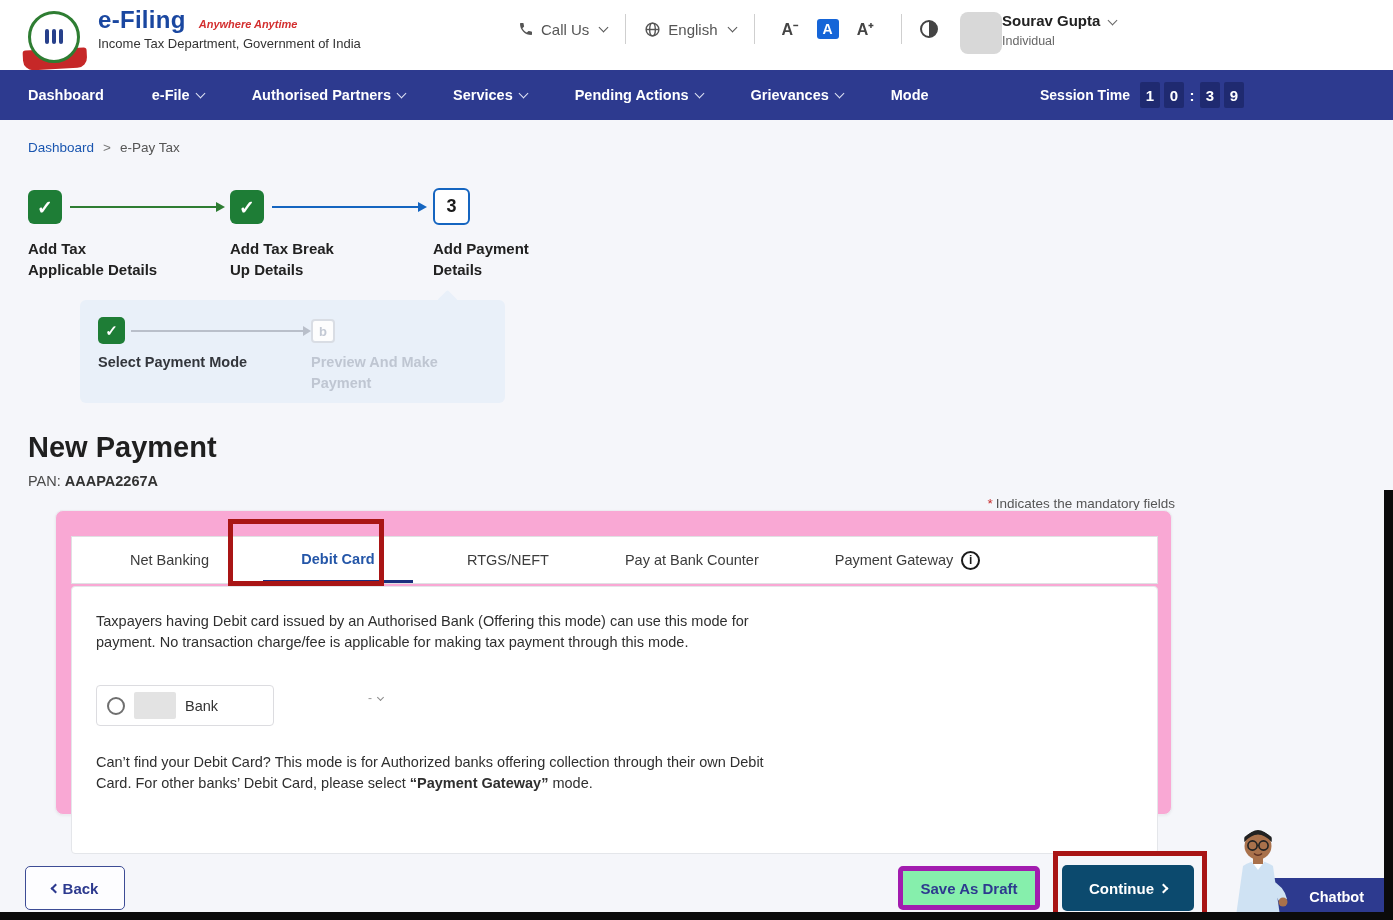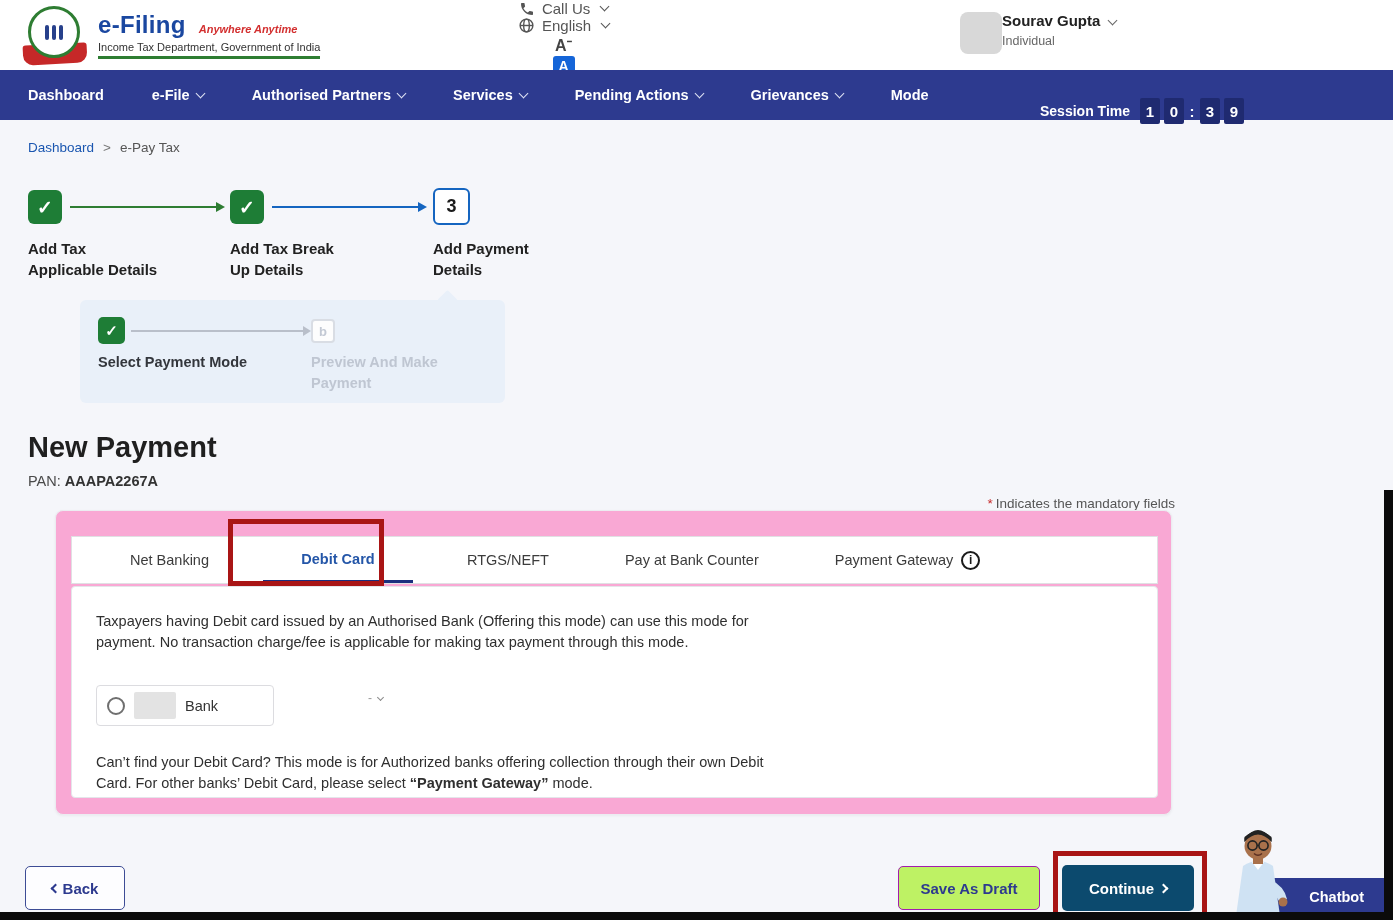--- a/index.html
+++ b/index.html
@@ -10,43 +10,43 @@
   
   .header { position:absolute; top:0; left:0; width:1393px; height:70px; background:#ffffff; }
   .brand { position:absolute; left:26px; top:6px; display:flex; align-items:center; gap:12px; }
   .emblem { position:relative; width:60px; height:58px; }
   .emblem-ribbon { position:absolute; bottom:0; left:-3px; width:64px; height:20px; background:#c62828; border-radius:3px 3px 10px 10px; transform:rotate(-3deg); }
   .emblem-circle { position:absolute; top:0; left:2px; width:52px; height:52px; border-radius:50%; border:3px solid #2e7d32; background:#fff; display:flex; align-items:center; justify-content:center; }
   .emblem-pillar { width:4px; height:15px; background:#27408b; margin:0 1.5px; border-radius:2px; }
   .brand-text .line1 { display:flex; align-items:baseline; gap:13px; }
   .brand-name { color:#1a47a0; font-size:24px; font-weight:bold; letter-spacing:0.3px; }
   .brand-tagline { color:#d32f2f; font-size:11px; font-style:italic; font-weight:bold; }
-  .brand-dept { font-size:11px; color:#333; padding-bottom:3px; border-bottom:3px solid #2e7d32; margin-top:2px; }
-
-  .header-tools { position:absolute; left:518px; top:0; height:58px; display:flex; align-items:center; color:#555; font-size:15px;flex-direction:column; }
+  .brand-dept { font-size:13px; color:#333; padding-bottom:19px; border-bottom:3px solid #2e7d32; margin-top:2px; }
+
+  .header-tools { position:absolute; left:518px; top:0; height:58px; display:flex; align-items:center; color:#555; font-size:15px; }
   .tool-item { display:flex; align-items:center; gap:7px; }
   .divider { width:1px; height:30px; background:#cfcfcf; margin:0 18px; }
   .chv { display:inline-block; width:7px; height:7px; border-right:1.7px solid currentColor; border-bottom:1.7px solid currentColor; transform:rotate(45deg); margin-left:4px; position:relative; top:-2px; }
   .chv.left { transform:rotate(135deg); top:0; margin-left:0; margin-right:4px; }
   .chv.right { transform:rotate(-45deg); top:0; margin-left:6px; }
   .font-ctl { font-size:16px; color:#444; font-weight:bold; margin:0 9px; }
   .font-ctl.boxed { background:#1565d8; color:#fff; border-radius:3px; padding:2px 6px; font-size:14px; }
   .contrast-icon { width:18px; height:18px; border-radius:50%; border:2px solid #444; background:linear-gradient(90deg,#ffffff 50%, #444 50%); }
   .user-block { position:absolute; left:960px; top:12px; display:flex; }
   .avatar { width:42px; height:42px; background:#d8d8d8; border-radius:8px; }
   .user-name { font-size:15px; font-weight:bold; color:#212121; }
   .user-name .chv { color:#666; }
   .user-type { font-size:12.5px; color:#666; margin-top:5px; }
 
   
   .navbar { position:absolute; top:70px; left:0; width:1393px; height:50px; background:#2d3a8f; display:flex; align-items:center; color:#fff; }
   .nav-item { font-size:14.5px; font-weight:bold; margin-left:48px; display:flex; align-items:center; cursor:pointer; }
   .nav-item:first-child { margin-left:28px; }
   .nav-item .chv { border-color:#dfe3f5; margin-left:7px; }
-  .session { position:absolute; left:1040px; top:0; height:50px; display:flex; align-items:center; gap:4px;margin-top:16px; }
+  .session { position:absolute; left:1040px; top:0; height:50px; display:flex; align-items:center; gap:4px; }
   .session-label { font-size:14px; font-weight:bold; margin-right:6px; }
   .digit { width:20px; height:26px; background:#1f2a70; border-radius:2px; color:#fff; font-size:15px; font-weight:bold; display:flex; align-items:center; justify-content:center; }
   .colon { color:#fff; font-weight:bold; font-size:15px; width:8px; text-align:center; }
 
   
   .breadcrumb { position:absolute; left:28px; top:140px; font-size:13.5px; display:flex; gap:9px; align-items:center; }
   .crumb-link { color:#1a56b0; cursor:pointer; }
   .crumb-sep { color:#777; }
   .crumb-current { color:#555; }
 
@@ -80,40 +80,40 @@
   .mandatory .star { color:#c62828; margin-right:3px; }
 
   
   .card { position:absolute; left:55px; top:510px; width:1117px; height:305px; background:#f9a8d4; border:1px solid #ececf1; border-radius:8px; box-shadow:0 1px 3px rgba(0,0,0,0.05); }
   .tabsbar { position:absolute; left:15px; top:25px; width:1087px; height:48px; border:1px solid #e0e0e3; background:#fff; display:flex; align-items:stretch; padding-left:20px; }
   .tab { display:flex; align-items:center; padding:0 22px; margin:0 16px; font-size:14.5px; color:#3c3c3c; cursor:pointer; }
   .tab.active { color:#2456a8; font-weight:bold; border-bottom:3px solid #1b2f7e; min-width:150px; justify-content:center; }
   .info-icon { width:19px; height:19px; border:2px solid #1b1b1b; border-radius:50%; display:inline-flex; align-items:center; justify-content:center; font-size:12px; font-weight:bold; color:#1b1b1b; margin-left:8px; cursor:pointer; }
   .info-icon:before { content:"i"; }
 
-  .tabpanel { position:absolute; left:15px; top:75px; width:1087px; height:212px; border:1px solid #e4e6ea; border-radius:4px; background:#fff; padding:24px 24px; }
+  .tabpanel { position:absolute; left:15px; top:75px; width:1087px; height:268px; border:1px solid #e4e6ea; border-radius:4px; background:#fff; padding:24px 24px; }
   .tabpanel p { font-size:14.5px; color:#2f2f2f; line-height:1.45; }
   .intro-text { width:660px; }
   .note-text { width:690px; margin-top:26px; }
   .bank-card { margin-top:32px; width:178px; height:41px; border:1px solid #dcdce0; border-radius:4px; display:flex; align-items:center; gap:9px; padding:0 10px; cursor:pointer; }
   .radio { width:18px; height:18px; border:2px solid #6f6f6f; border-radius:50%; background:#fff; flex:none; }
   .bank-logo { width:42px; height:27px; background:#e3e3e3; border-radius:2px; flex:none; }
   .bank-label { font-size:14.5px; color:#333; }
   .dropdown-remnant { position:absolute; left:296px; top:104px; color:#9a9a9a; font-size:12px; display:flex; align-items:center; gap:2px; }
   .dropdown-remnant .chv { width:5px; height:5px; border-color:#8a8a8a; top:-1px; }
 
   
   .annotation { position:absolute; border:5px solid #a91515; z-index:30; pointer-events:none; }
   .ann-tab { left:228px; top:519px; width:156px; height:67px; }
   .ann-continue { left:1053px; top:851px; width:154px; height:68px; }
 
   
   .btn { position:absolute; display:flex; align-items:center; justify-content:center; font-size:15px; font-weight:bold; border-radius:5px; cursor:pointer; }
   .btn-back { left:25px; top:866px; width:100px; height:44px; background:#fdfdff; border:1.5px solid #3d4c95; color:#2d3a8f; }
-  .btn-save { left:898px; top:866px; width:142px; height:44px; background:#bef264; border:1px solid #a21caf; color:#2d3a8f; }
+  .btn-save { left:898px; top:866px; width:142px; height:44px; background:#86efac; border:5px solid #a21caf; color:#2d3a8f; }
   .btn-continue { left:1062px; top:865px; width:132px; height:46px; background:#0c4a6e; color:#fff; }
   .btn .chv { border-width:2px; }
 
   
   .chatbot-bar { position:absolute; left:1262px; top:878px; width:124px; height:38px; background:#2d3a8f; border-radius:4px 0 0 4px; display:flex; align-items:center; justify-content:flex-end; padding-right:22px; color:#fff; font-size:14.5px; font-weight:bold; cursor:pointer; z-index:5; }
   .mascot { position:absolute; left:1222px; top:824px; z-index:6; }
 
   
   .bar-right { position:absolute; right:0; top:490px; width:9px; height:430px; background:#0b0b0b; z-index:40; }
   .bar-bottom { position:absolute; left:0; top:912px; width:1393px; height:8px; background:#0b0b0b; z-index:40; }

